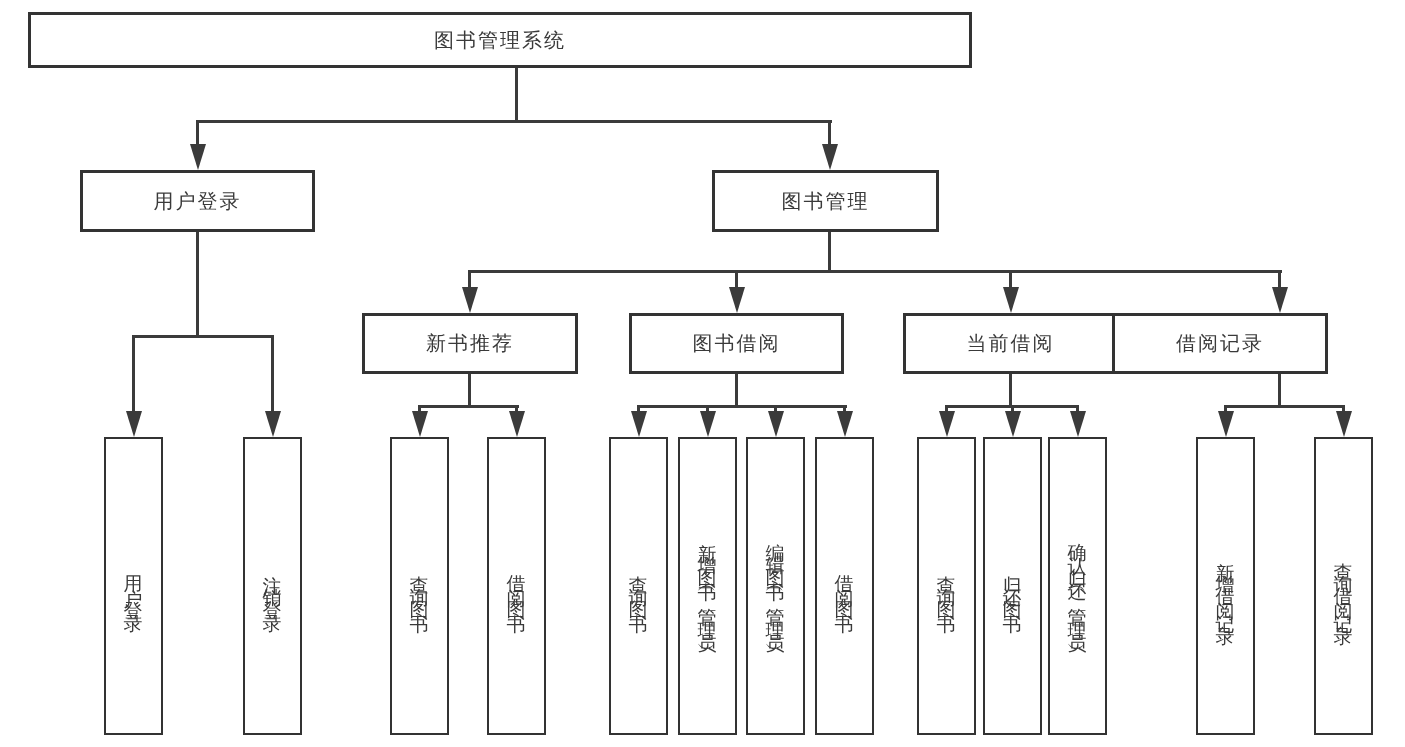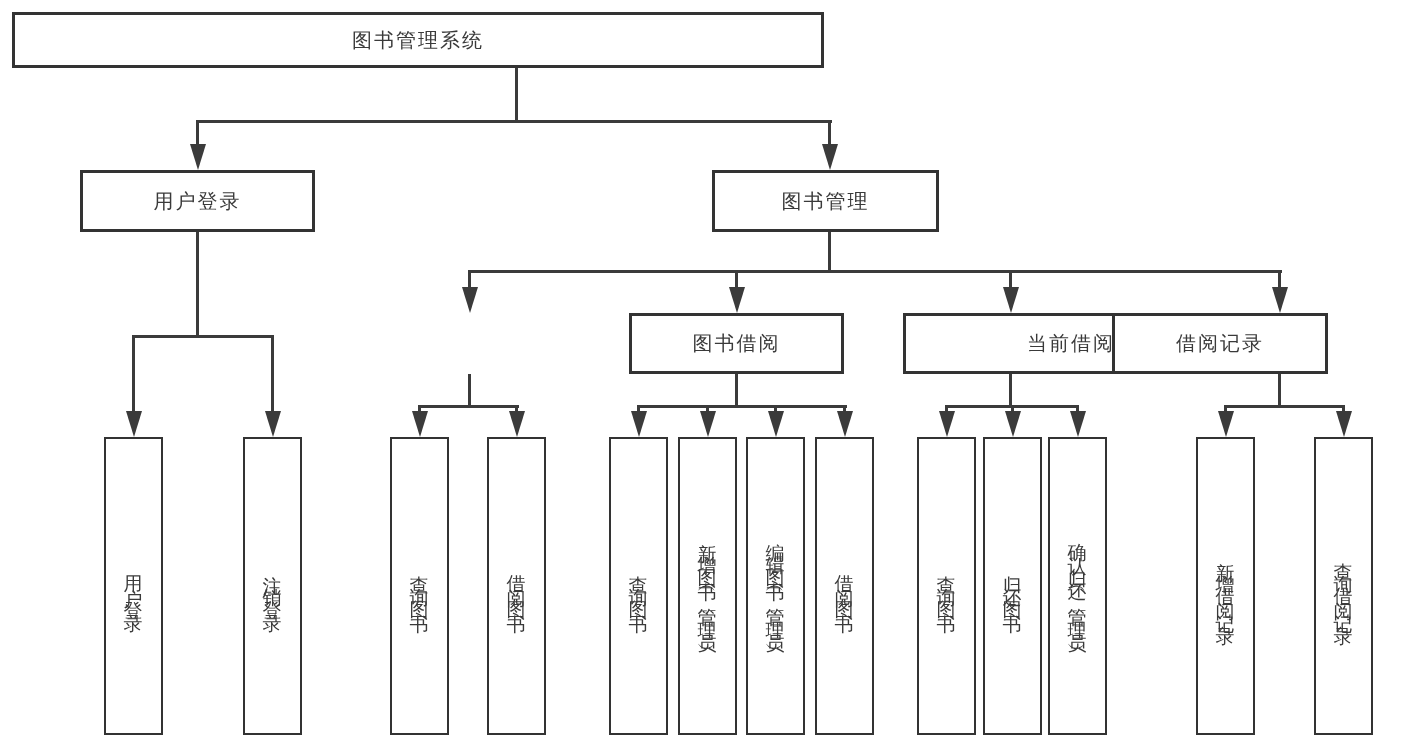--- a/index.html
+++ b/index.html
@@ -59,21 +59,21 @@
     white-space:nowrap;
     z-index:5;
     text-shadow:0 1px 0 #ffffff;
   }
 </style>
 </head>
 <body>
 
 <div class="canvas">
 
-  <div class="box" style="left:12px;top:12px;width:812px;height:56px;">
+  <div class="box" style="left:28px;top:12px;width:944px;height:56px;">
     <span class="hlabel">图书管理系统</span>
   </div>
 
   <div class="vline" style="left:515px;top:68px;height:54px;"></div>
   <div class="hline" style="left:196px;top:120px;width:636px;"></div>
   <div class="vline" style="left:196px;top:120px;height:30px;"></div>
   <div class="arrow" style="left:190px;top:144px;"></div>
   <div class="vline" style="left:828px;top:120px;height:30px;"></div>
   <div class="arrow" style="left:822px;top:144px;"></div>
 
@@ -95,24 +95,27 @@
   <div class="hline" style="left:468px;top:270px;width:814px;"></div>
   <div class="vline" style="left:468px;top:270px;height:22px;"></div>
   <div class="arrow" style="left:462px;top:287px;"></div>
   <div class="vline" style="left:735px;top:270px;height:22px;"></div>
   <div class="arrow" style="left:729px;top:287px;"></div>
   <div class="vline" style="left:1009px;top:270px;height:22px;"></div>
   <div class="arrow" style="left:1003px;top:287px;"></div>
   <div class="vline" style="left:1278px;top:270px;height:22px;"></div>
   <div class="arrow" style="left:1272px;top:287px;"></div>
 
+  <div class="box" style="left:362px;top:313px;width:216px;height:61px;">
+    <span class="hlabel">新书推荐</span>
+  </div>
   <div class="box" style="left:629px;top:313px;width:215px;height:61px;">
     <span class="hlabel">图书借阅</span>
   </div>
-  <div class="box" style="left:903px;top:313px;width:215px;height:61px;justify-content:flex-end;">
+  <div class="box" style="left:903px;top:313px;width:215px;height:61px;">
     <span class="hlabel">当前借阅</span>
   </div>
   <div class="box" style="left:1112px;top:313px;width:216px;height:61px;">
     <span class="hlabel">借阅记录</span>
   </div>
 
   <div class="vline" style="left:468px;top:374px;height:33px;"></div>
   <div class="hline" style="left:418px;top:405px;width:101px;"></div>
   <div class="vline" style="left:418px;top:405px;height:10px;"></div>
   <div class="arrow" style="left:412px;top:411px;"></div>

